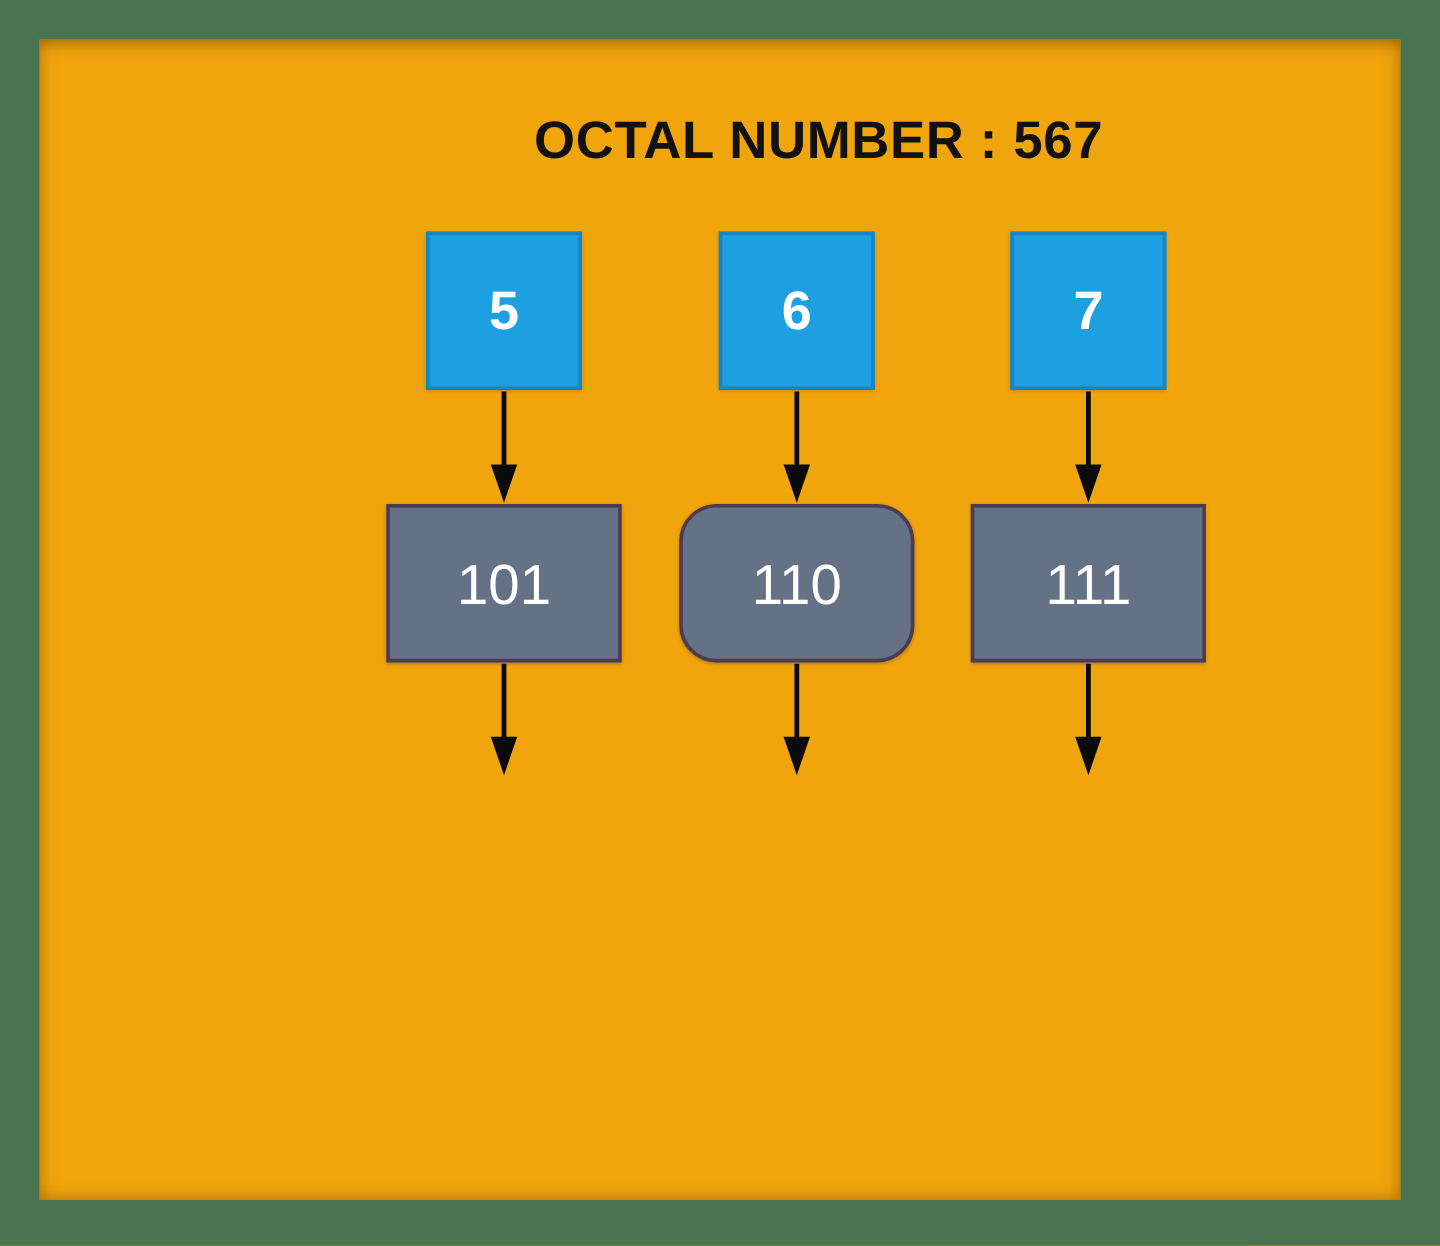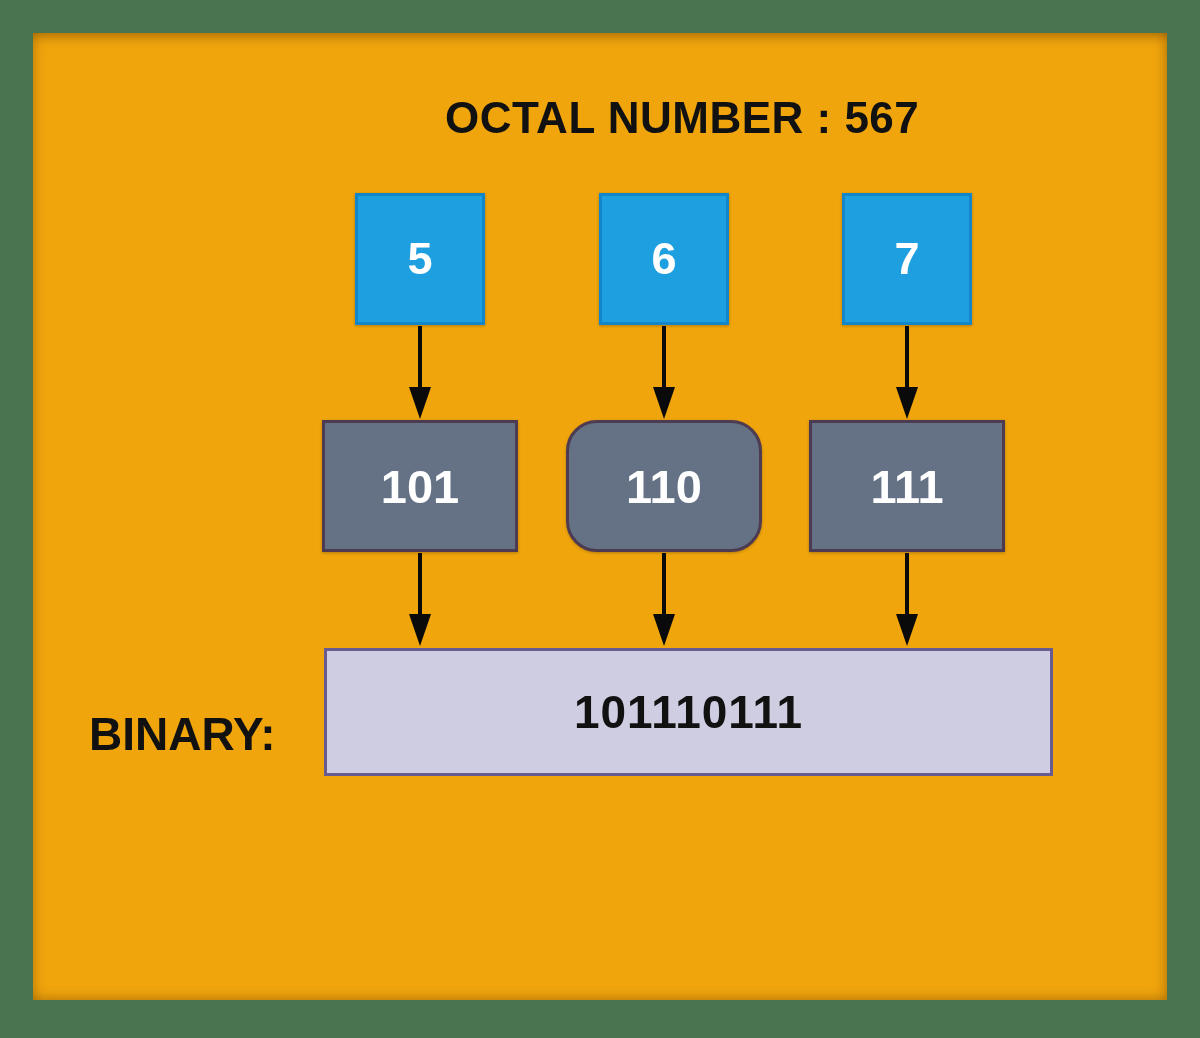--- a/index.html
+++ b/index.html
@@ -57,21 +57,21 @@
     box-shadow:0 1px 3px rgba(0,0,0,.25);
   }
   .octal-box.c0{left:322px;} .octal-box.c1{left:566px;} .octal-box.c2{left:809px;}
   .group-box{
     position:absolute;
     top:387px;width:196px;height:132px;
     background:var(--binary-group-fill);
     border:3px solid var(--binary-group-border);
     display:flex;align-items:center;justify-content:center;
     color:var(--text-light);
-    font-size:47px;font-weight:bold;
+    font-size:47px;font-weight:normal;
     box-shadow:0 1px 3px rgba(0,0,0,.25);
   }
   .group-box.c0{left:289px;} .group-box.c1{left:533px;border-radius:31px;} .group-box.c2{left:776px;justify-content:center;}
   .arrow{
     position:absolute;
     width:26px;height:93px;
   }
   .arrow.r1{top:293px;}
   .arrow.r2{top:520px;}
   .arrow.c0{left:374px;} .arrow.c1{left:618px;} .arrow.c2{left:861px;}
@@ -140,19 +140,15 @@
     </svg>
     <svg class="arrow r2 c1" viewBox="0 0 26 93">
       <line x1="13" y1="0" x2="13" y2="64" stroke="#0a0a0a" stroke-width="4"></line>
       <polygon points="2,61 24,61 13,93" fill="#0a0a0a"></polygon>
     </svg>
     <svg class="arrow r2 c2" viewBox="0 0 26 93">
       <line x1="13" y1="0" x2="13" y2="64" stroke="#0a0a0a" stroke-width="4"></line>
       <polygon points="2,61 24,61 13,93" fill="#0a0a0a"></polygon>
     </svg>
 
-    <div class="binary-label">BINARY:</div>
-    <div class="result-box">
-      <span>101110111</span>
-    </div>
 
   </div>
 </div>
 
 </body></html>

